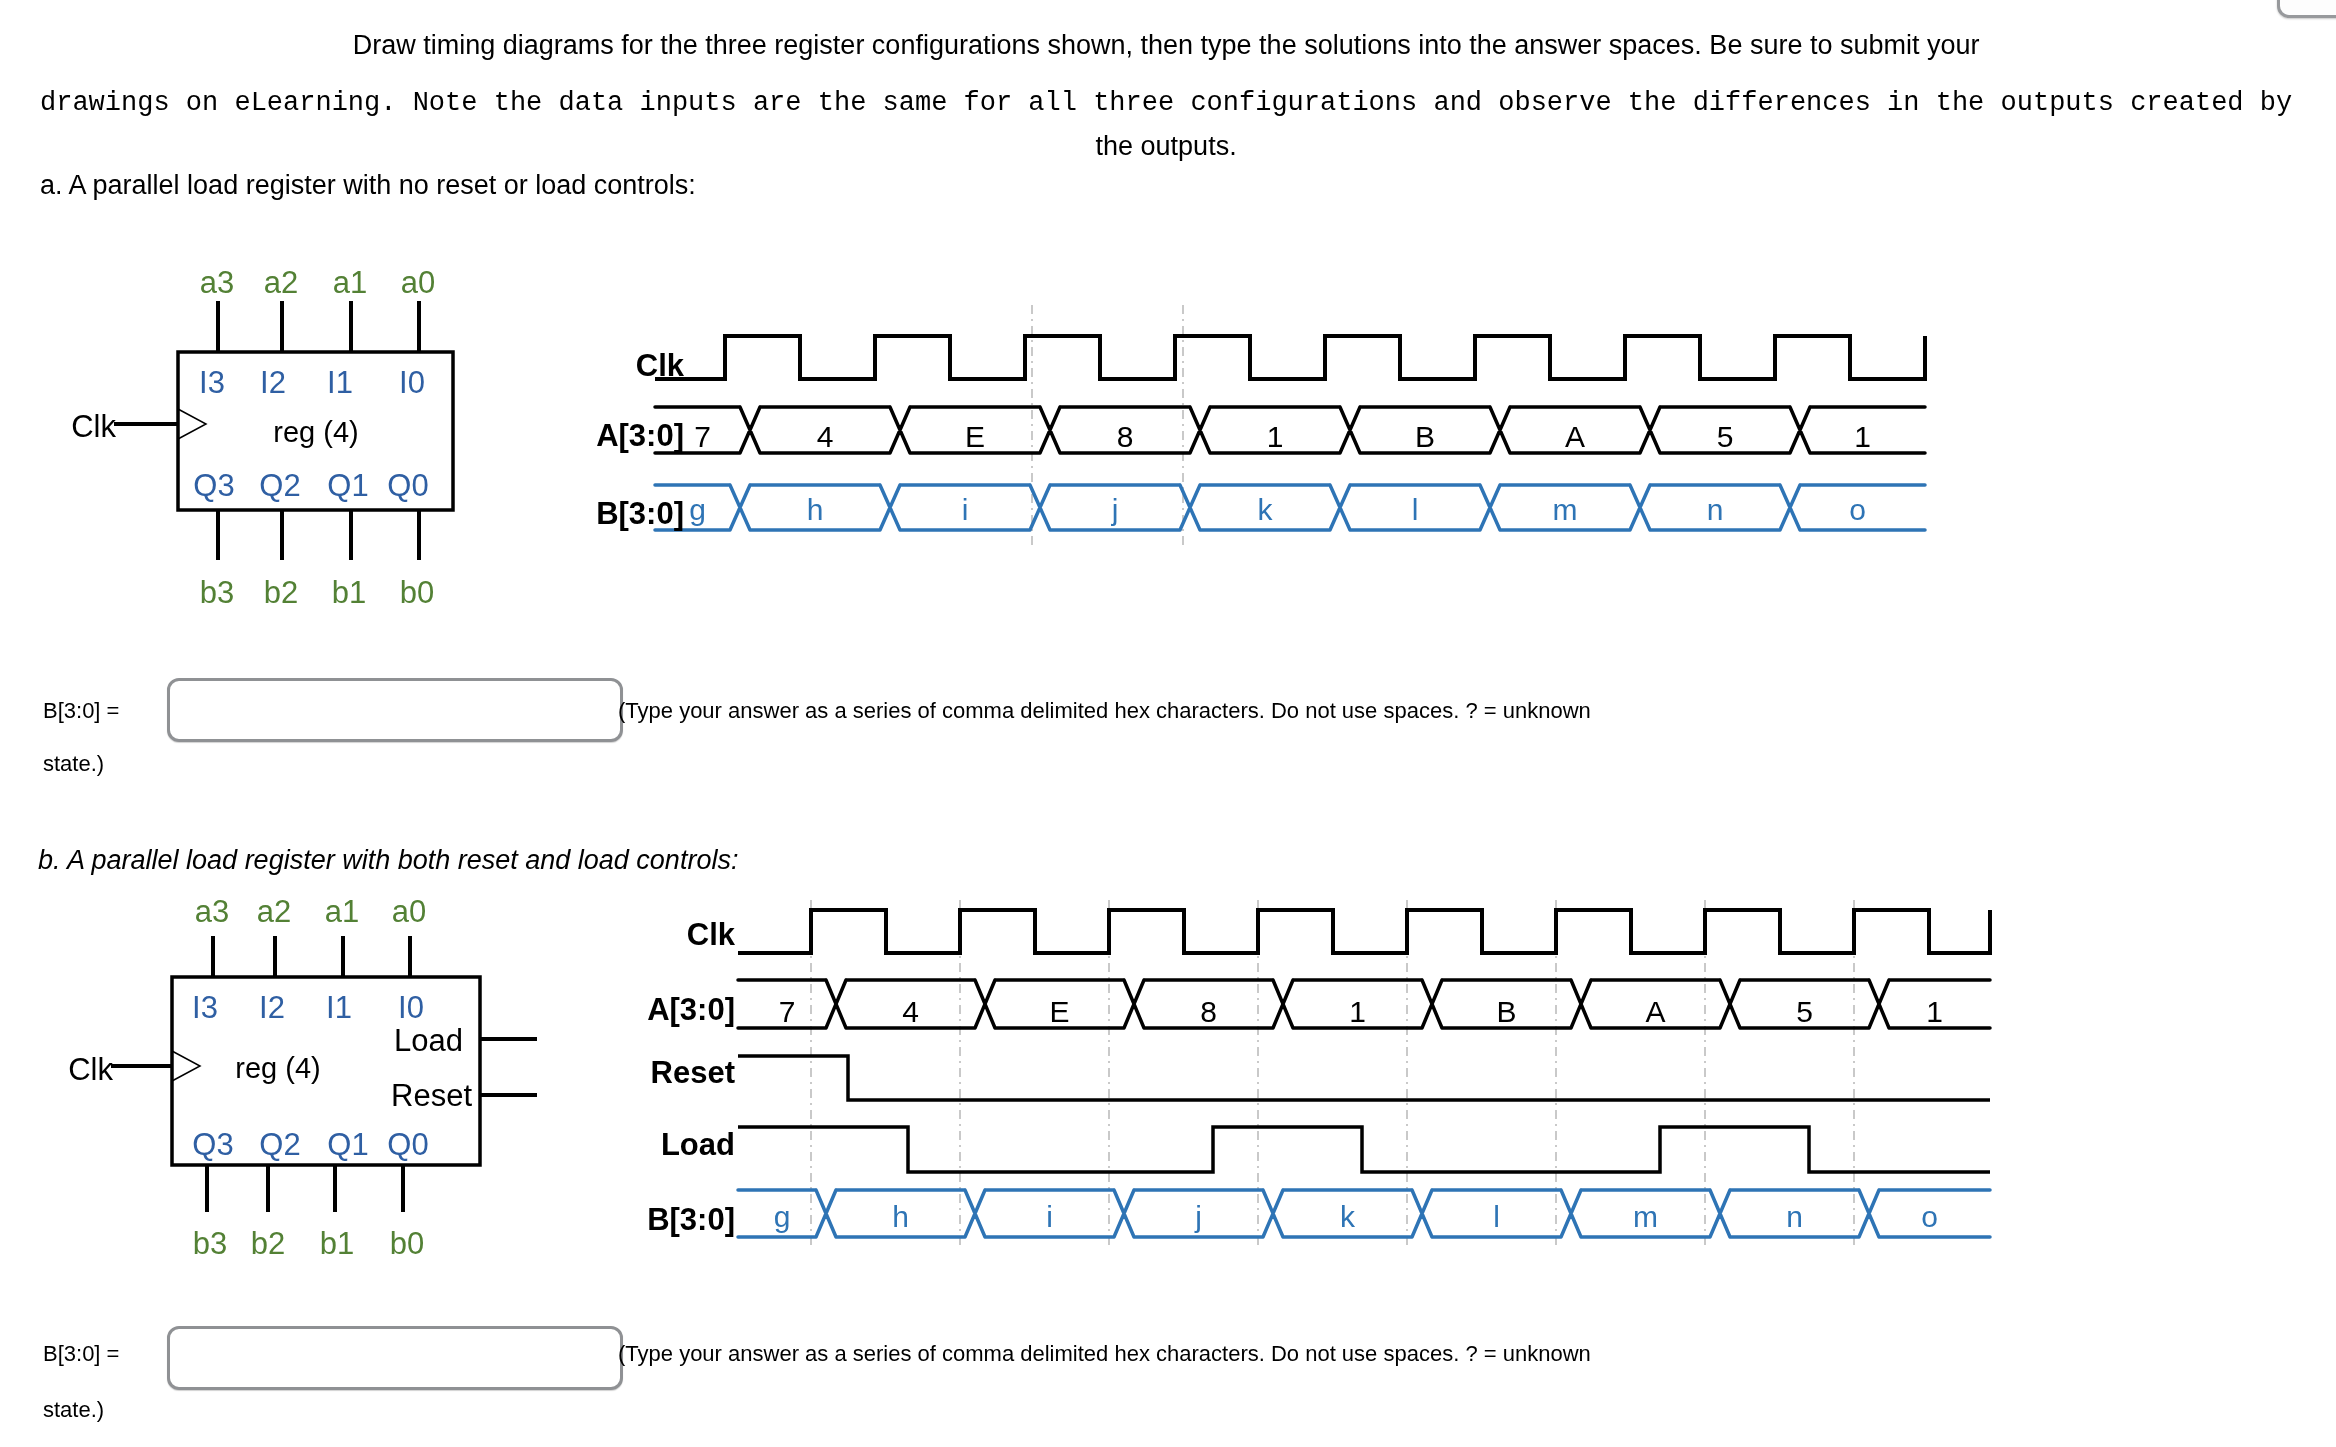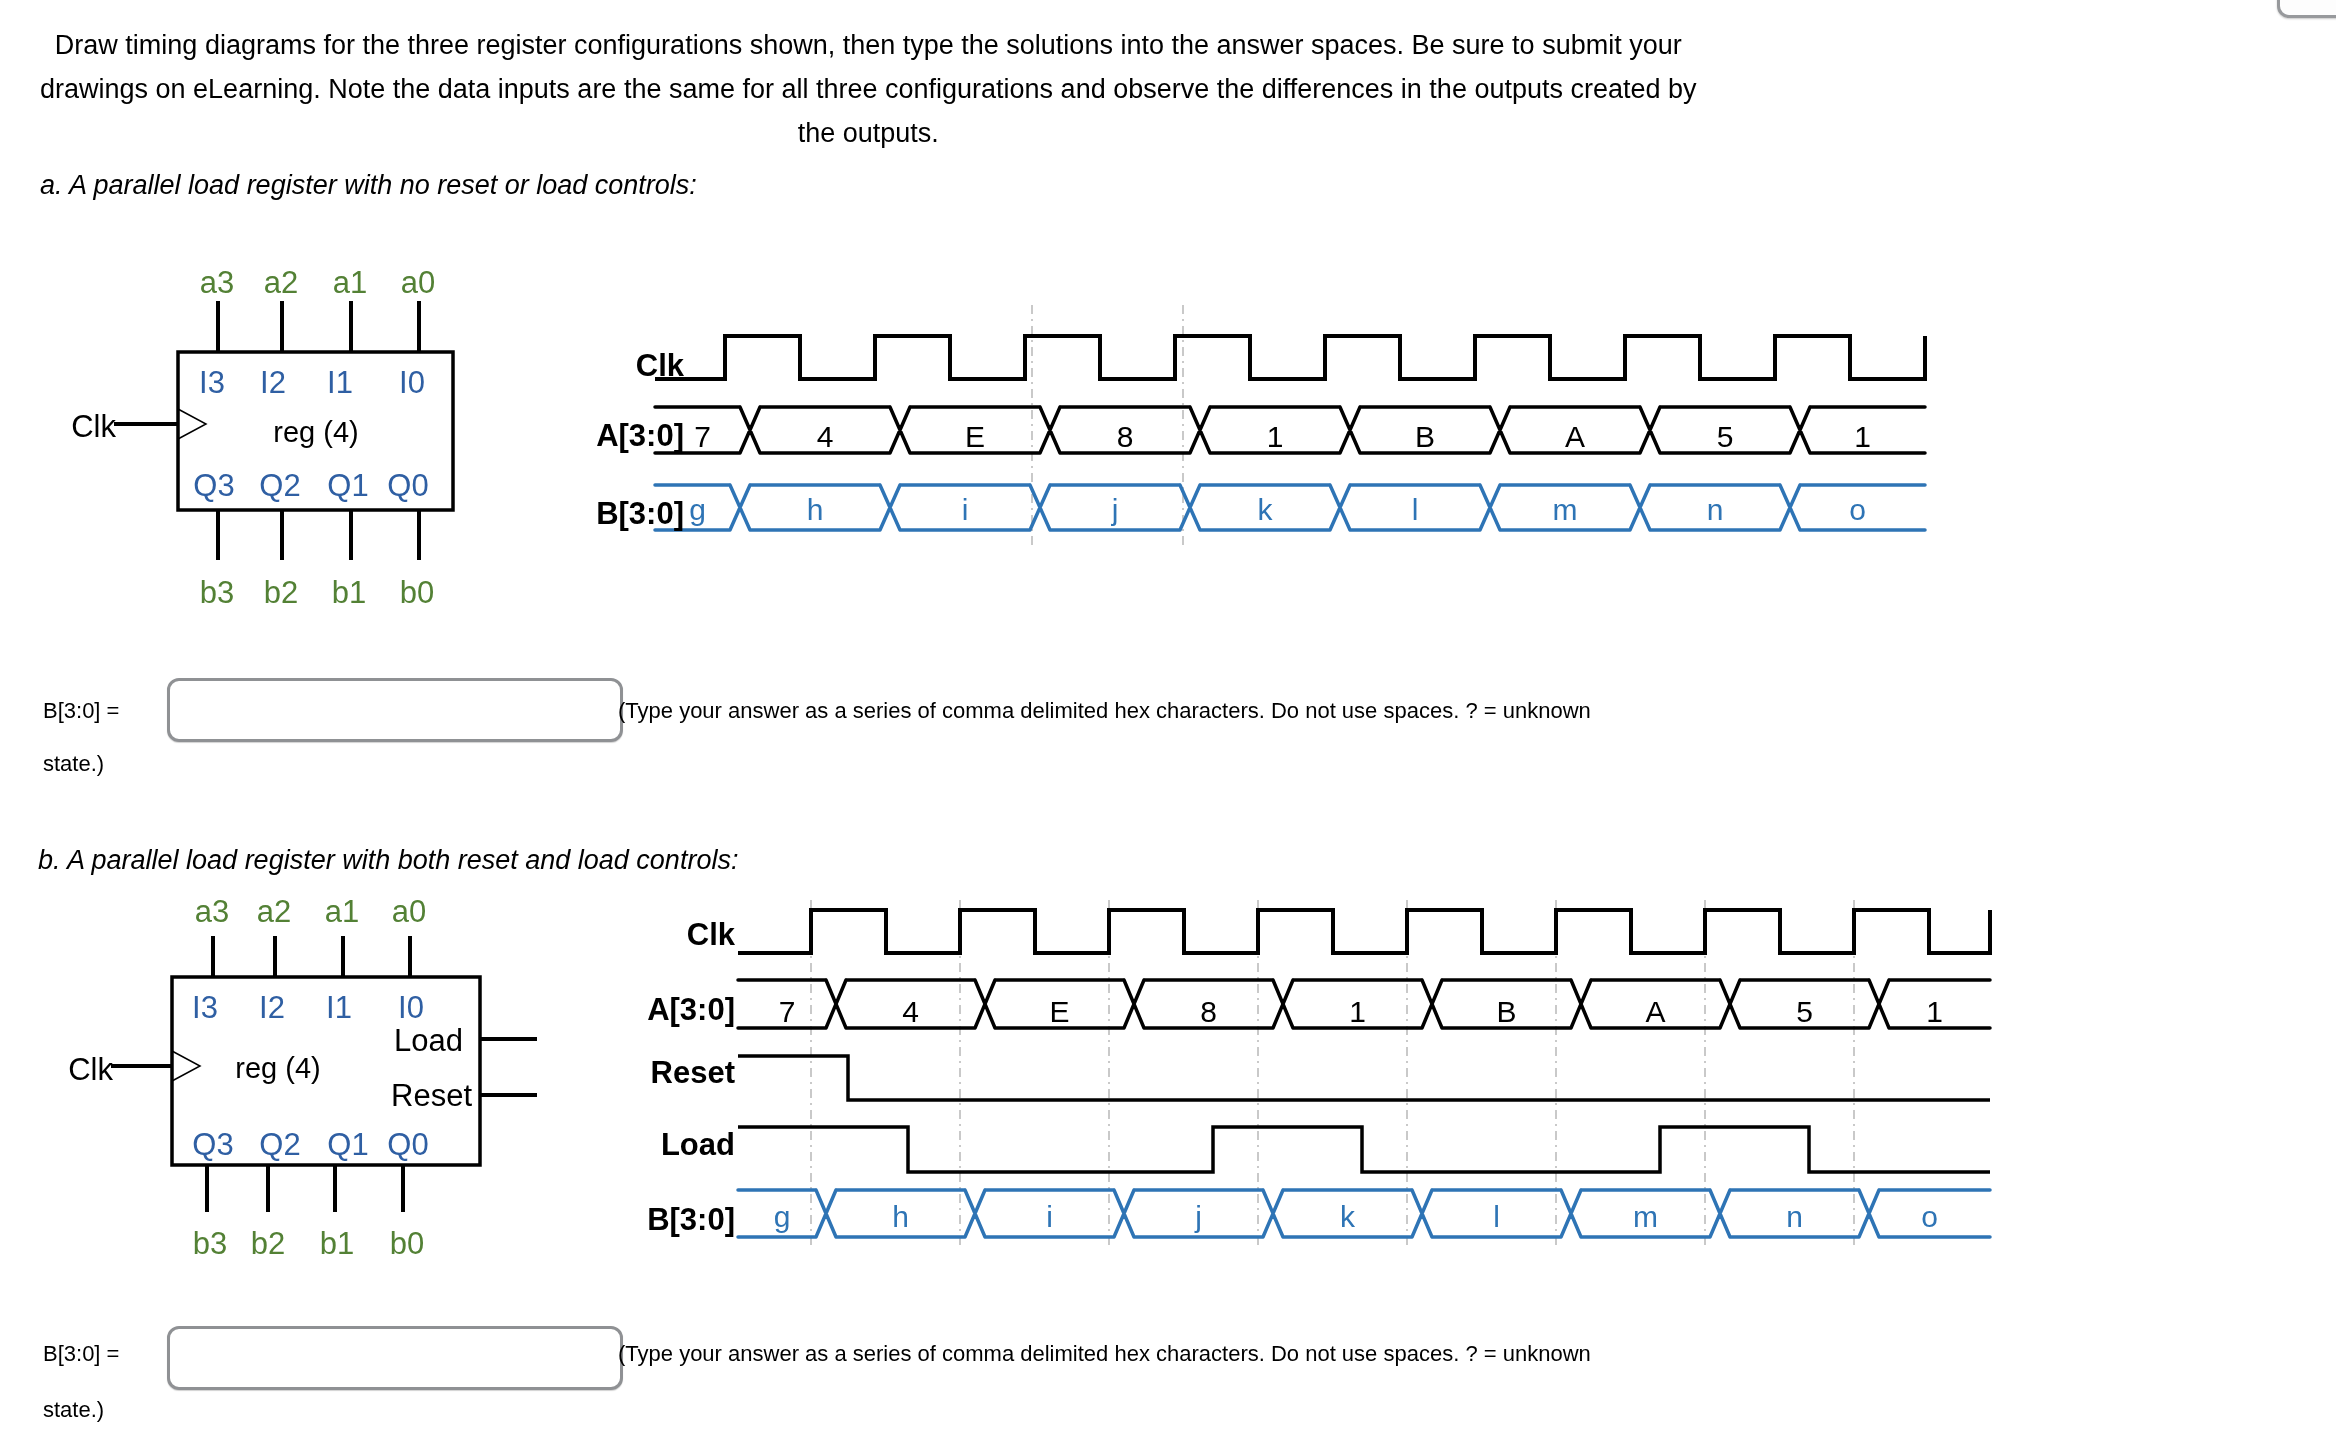--- a/index.html
+++ b/index.html
@@ -25,25 +25,25 @@
     box-shadow:0 1px 2px rgba(0,0,0,0.22);
   }
   svg{position:absolute;left:0;}
   svg text{font-family:"Liberation Sans", sans-serif;}
 </style>
 </head>
 <body>
 
 <div class="abs" style="left:40px;top:30px;">
   <div class="intro-line">Draw timing diagrams for the three register configurations shown, then type the solutions into the answer spaces. Be sure to submit your</div>
-  <div class="intro-line" style="margin-top:13px;">drawings on eLearning. Note the data inputs are the same for all three configurations and observe the differences in the outputs created by</div>
+  <div class="intro-line" style="margin-top:27px;font-family:Liberation Mono, monospace;">drawings on eLearning. Note the data inputs are the same for all three configurations and observe the differences in the outputs created by</div>
   <div class="intro-line" style="margin-top:13px;">the outputs.</div>
 </div>
 
-<div class="abs heading" style="left:40px;top:170px;font-style:italic;">a. A parallel load register with no reset or load controls:</div>
+<div class="abs heading" style="left:40px;top:170px;">a. A parallel load register with no reset or load controls:</div>
 
 <svg id="svg-a" style="top:250px;" width="2150" height="370" viewBox="0 250 2150 370">
     <g>
       <line x1="218" y1="301" x2="218" y2="352" stroke="#000000" stroke-width="4"></line>
       <line x1="282" y1="301" x2="282" y2="352" stroke="#000000" stroke-width="4"></line>
       <line x1="351" y1="301" x2="351" y2="352" stroke="#000000" stroke-width="4"></line>
       <line x1="419" y1="301" x2="419" y2="352" stroke="#000000" stroke-width="4"></line>
       <line x1="218" y1="510" x2="218" y2="560" stroke="#000000" stroke-width="4"></line>
       <line x1="282" y1="510" x2="282" y2="560" stroke="#000000" stroke-width="4"></line>
       <line x1="351" y1="510" x2="351" y2="560" stroke="#000000" stroke-width="4"></line>

